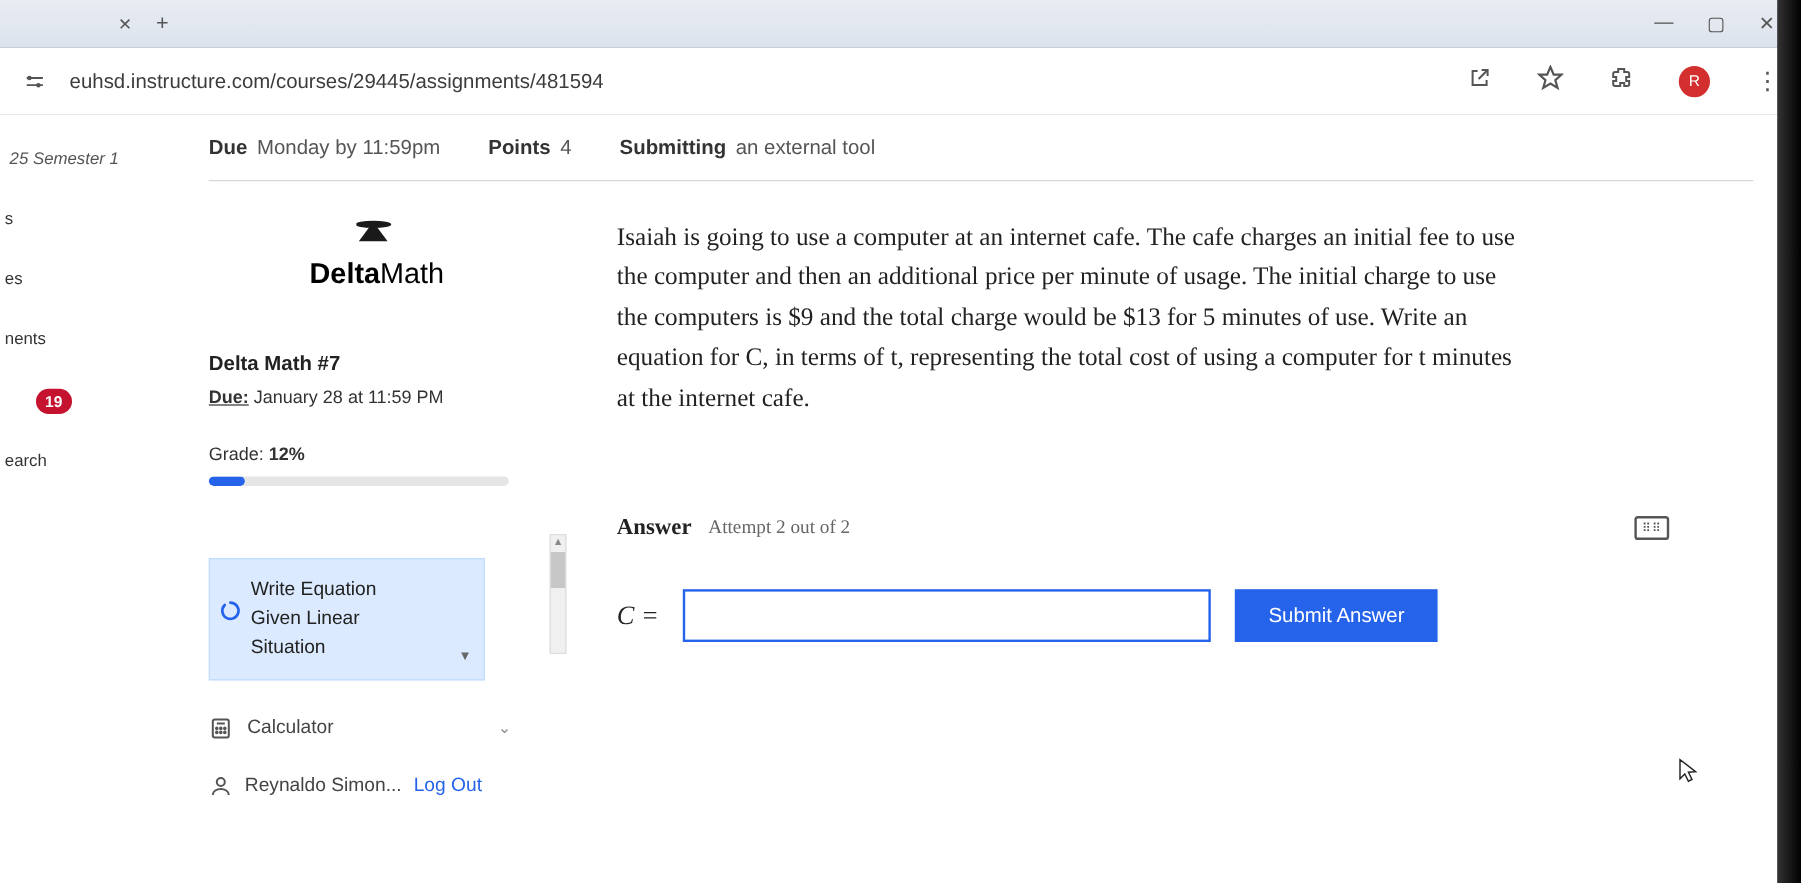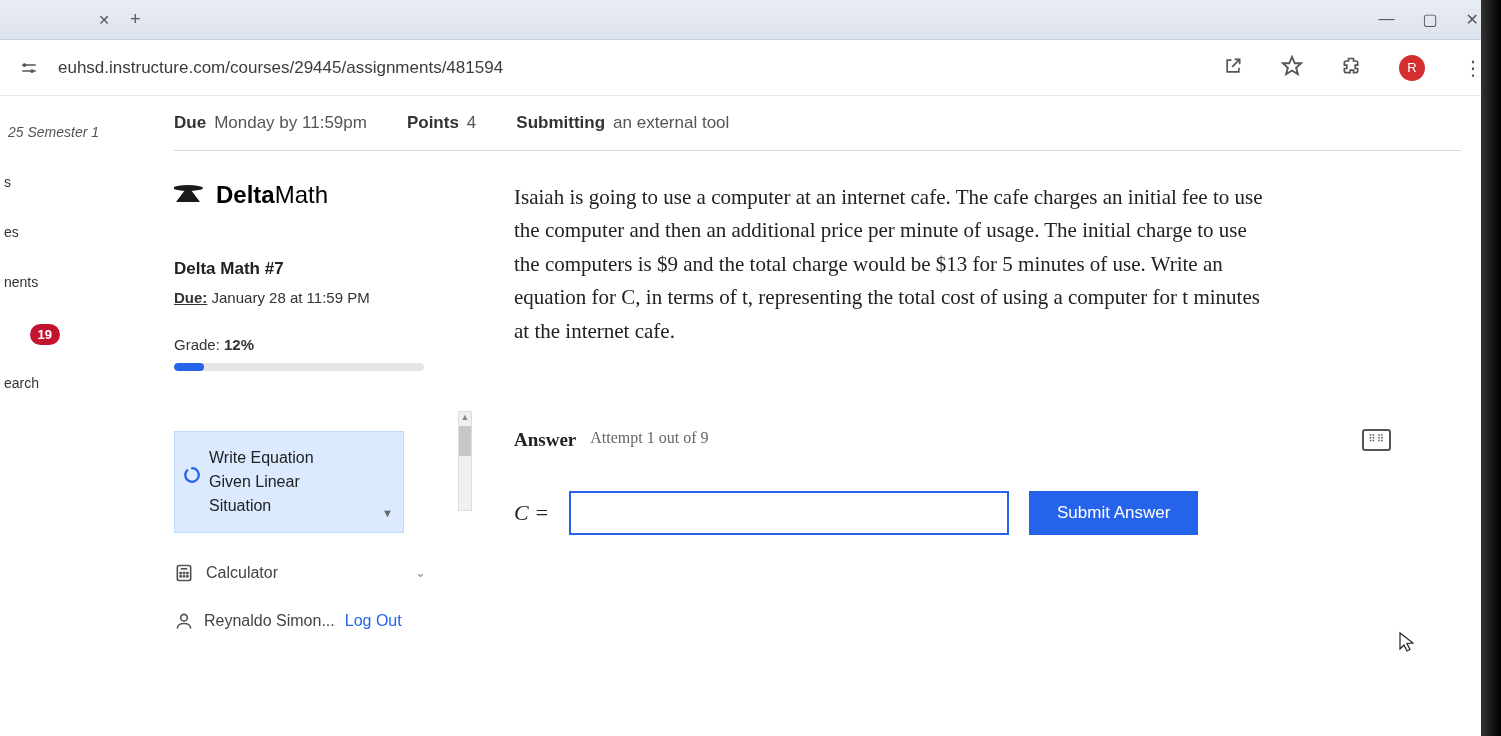--- a/index.html
+++ b/index.html
@@ -76,21 +76,21 @@
       gap: 40px;
       font-size: 17px;
       color: #333;
     }
     .content-top .label { font-weight: 700; margin-right: 8px; color:#333; }
     .content-top .label + span { color:#555; }
     .content-area { flex:1; display:flex; flex-direction:column; padding-left:110px; padding-right:40px; }
     .content-body { display:flex; gap:60px; padding-top:30px; height: 100%; }
     
     .delta-side { width: 280px; }
-    .delta-logo { display:flex; align-items:center; gap:8px; font-size:24px; font-weight:400; color:#000; margin-bottom: 50px; }
+    .delta-logo { display:flex; align-items:center; gap:8px; font-size:24px; font-weight:400; color:#000; margin-bottom: 50px; flex-direction: column; }
     .delta-logo b { font-weight:700; }
     .delta-logo svg { flex-shrink:0;}
     .assignment-title { font-size:17px; font-weight:600; color:#222; margin-bottom: 10px;}
     .due-line { font-size:15px; color:#333; margin-bottom: 30px;}
     .due-line b { font-weight:700;text-decoration:underline;}
     .grade-line { font-size:15px; color:#333; margin-bottom:10px;}
     .grade-line b { font-weight:700;}
     .progress { width:250px; height:8px; background:#e5e5e5; border-radius:6px; overflow:hidden; margin-bottom:60px;}
     .progress-fill { height:100%; background:#2563eb; border-radius:6px; }
     .topic-box { background:#dbeafe; border:1px solid #bfdbfe; padding:14px 16px 14px 34px; position:relative; font-size:16px; color:#222; line-height:1.5; width:230px; margin-bottom:30px;}
@@ -99,21 +99,21 @@
     .scroll-trough { position:absolute; right:-18px; top:-20px; width:14px; height:100px; background:#f0f0f0; border:1px solid #ddd;}
     .scroll-thumb { width:12px; height:30px; background:#c7c7c7; margin:0 auto; margin-top:4px;}
     .topic-wrap { position:relative; }
     .calc-row { display:flex; align-items:center; gap:12px; color:#444; font-size:16px; margin-bottom:28px;}
     .calc-row .chev { margin-left:auto; margin-right:28px; color:#888; font-size:13px;}
     .user-row { display:flex; align-items:center; gap:10px; color:#444; font-size:16px;}
     .user-row .logout { color:#2563eb; }
     
     .problem { flex:1; padding-right: 60px; position:relative;}
     .problem-text { font-family: Georgia, "Times New Roman", serif; font-size: 21px; color:#222; line-height:1.6; max-width:760px;}
-    .answer-row { display:flex; gap:14px; margin-top:80px; font-family: Georgia, serif;}
+    .answer-row { display:flex; align-items:center; gap:14px; margin-top:80px; font-family: Georgia, serif;}
     .answer-row .answer-label { font-weight:700; font-size:19px; color:#222;}
     .answer-row .attempt { font-size:16px; color:#666;}
     .kb-icon { margin-left:auto; margin-right:10px; border:2px solid #555; border-radius:3px; padding:2px 4px; font-size:10px; color:#555; letter-spacing:1px;}
     .input-row { display:flex; align-items:center; gap:20px; margin-top:40px;}
     .c-eq { font-family: Georgia, serif; font-size:22px; font-style:italic; color:#222;}
     .answer-input { width:440px; height:44px; border:2px solid #2563eb; font-size:18px; padding:0 10px; font-family:inherit;}
     .submit-btn { background:#2563eb; color:#fff; border:none; height:44px; padding:0 28px; font-size:17px; font-weight:400; cursor:pointer;}
     .vscroll { position:absolute; right:0; top:0; width:18px; height:100%; background:#f5f5f5;}
     .vscroll .arrow { font-size:10px; text-align:center; color:#666; padding:4px 0;}
     .vscroll .thumb { width:14px; height:200px; background:#c7c7c7; margin:2px auto;}
@@ -258,21 +258,21 @@
           <span>Reynaldo Simon...</span>
             <span class="logout">Log Out</span>
         </div>
       </div>
 
       <div class="problem">
         <div class="problem-text">Isaiah is going to use a computer at an internet cafe. The cafe charges an initial fee to use the computer and then an additional price per minute of usage. The initial charge to use the computers is $9 and the total charge would be $13 for 5 minutes of use. Write an equation for C, in terms of t, representing the total cost of using a computer for t minutes at the internet cafe.</div>
 
         <div class="answer-row">
           <span class="answer-label">Answer</span>
-          <span class="attempt">Attempt 1 out of 9</span>
+          <span class="attempt">Attempt 2 out of 2</span>
           <span class="kb-icon">⠿⠿</span>
         </div>
 
         <div class="input-row">
           <span class="c-eq">C =</span>
           <input class="answer-input" type="text" value="" style="">
           <button class="submit-btn">Submit Answer</button>
         </div>
 
         <span class="cursor-ptr">

